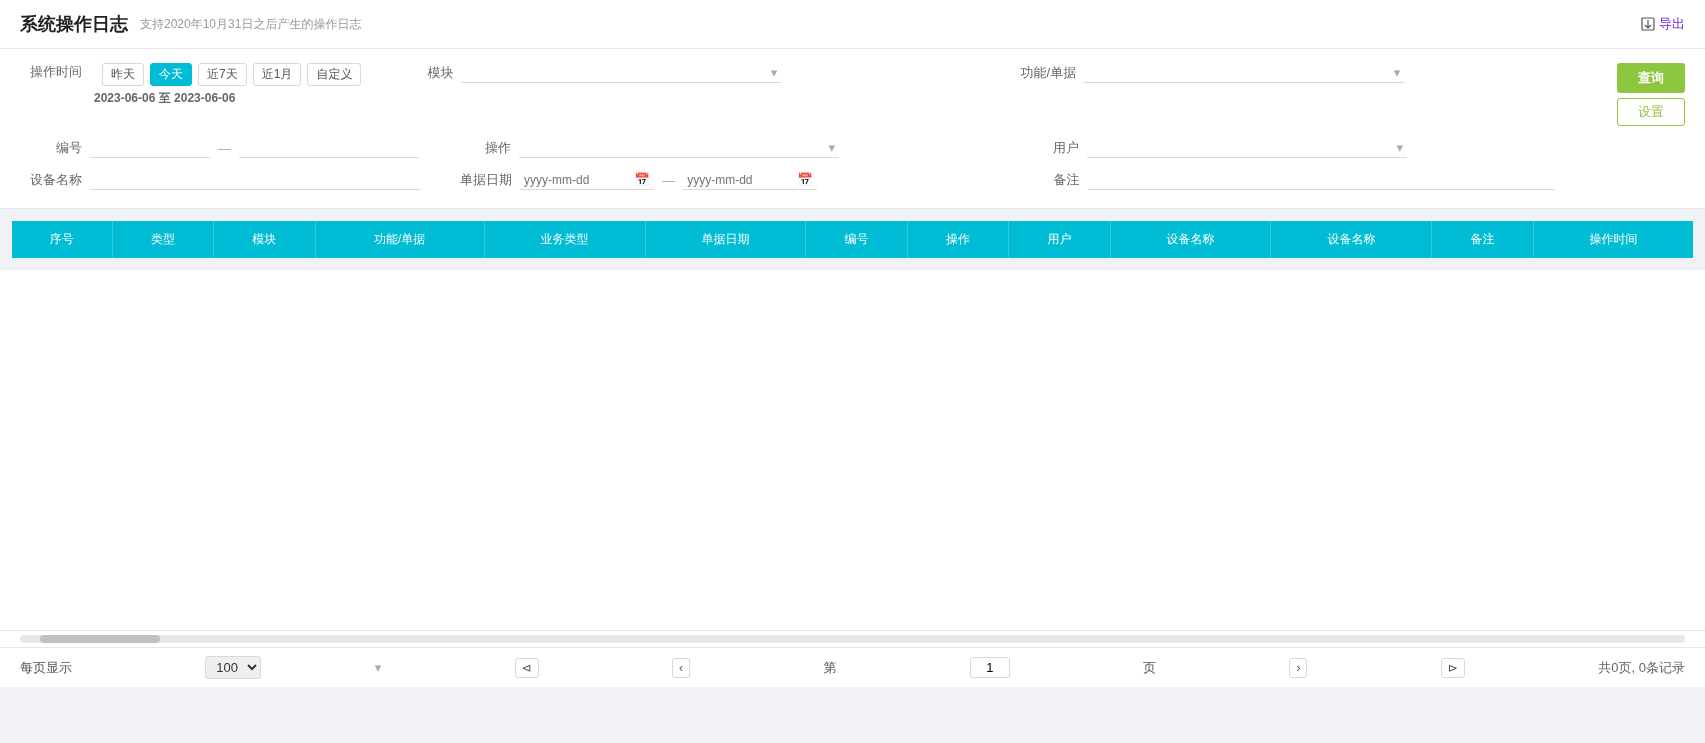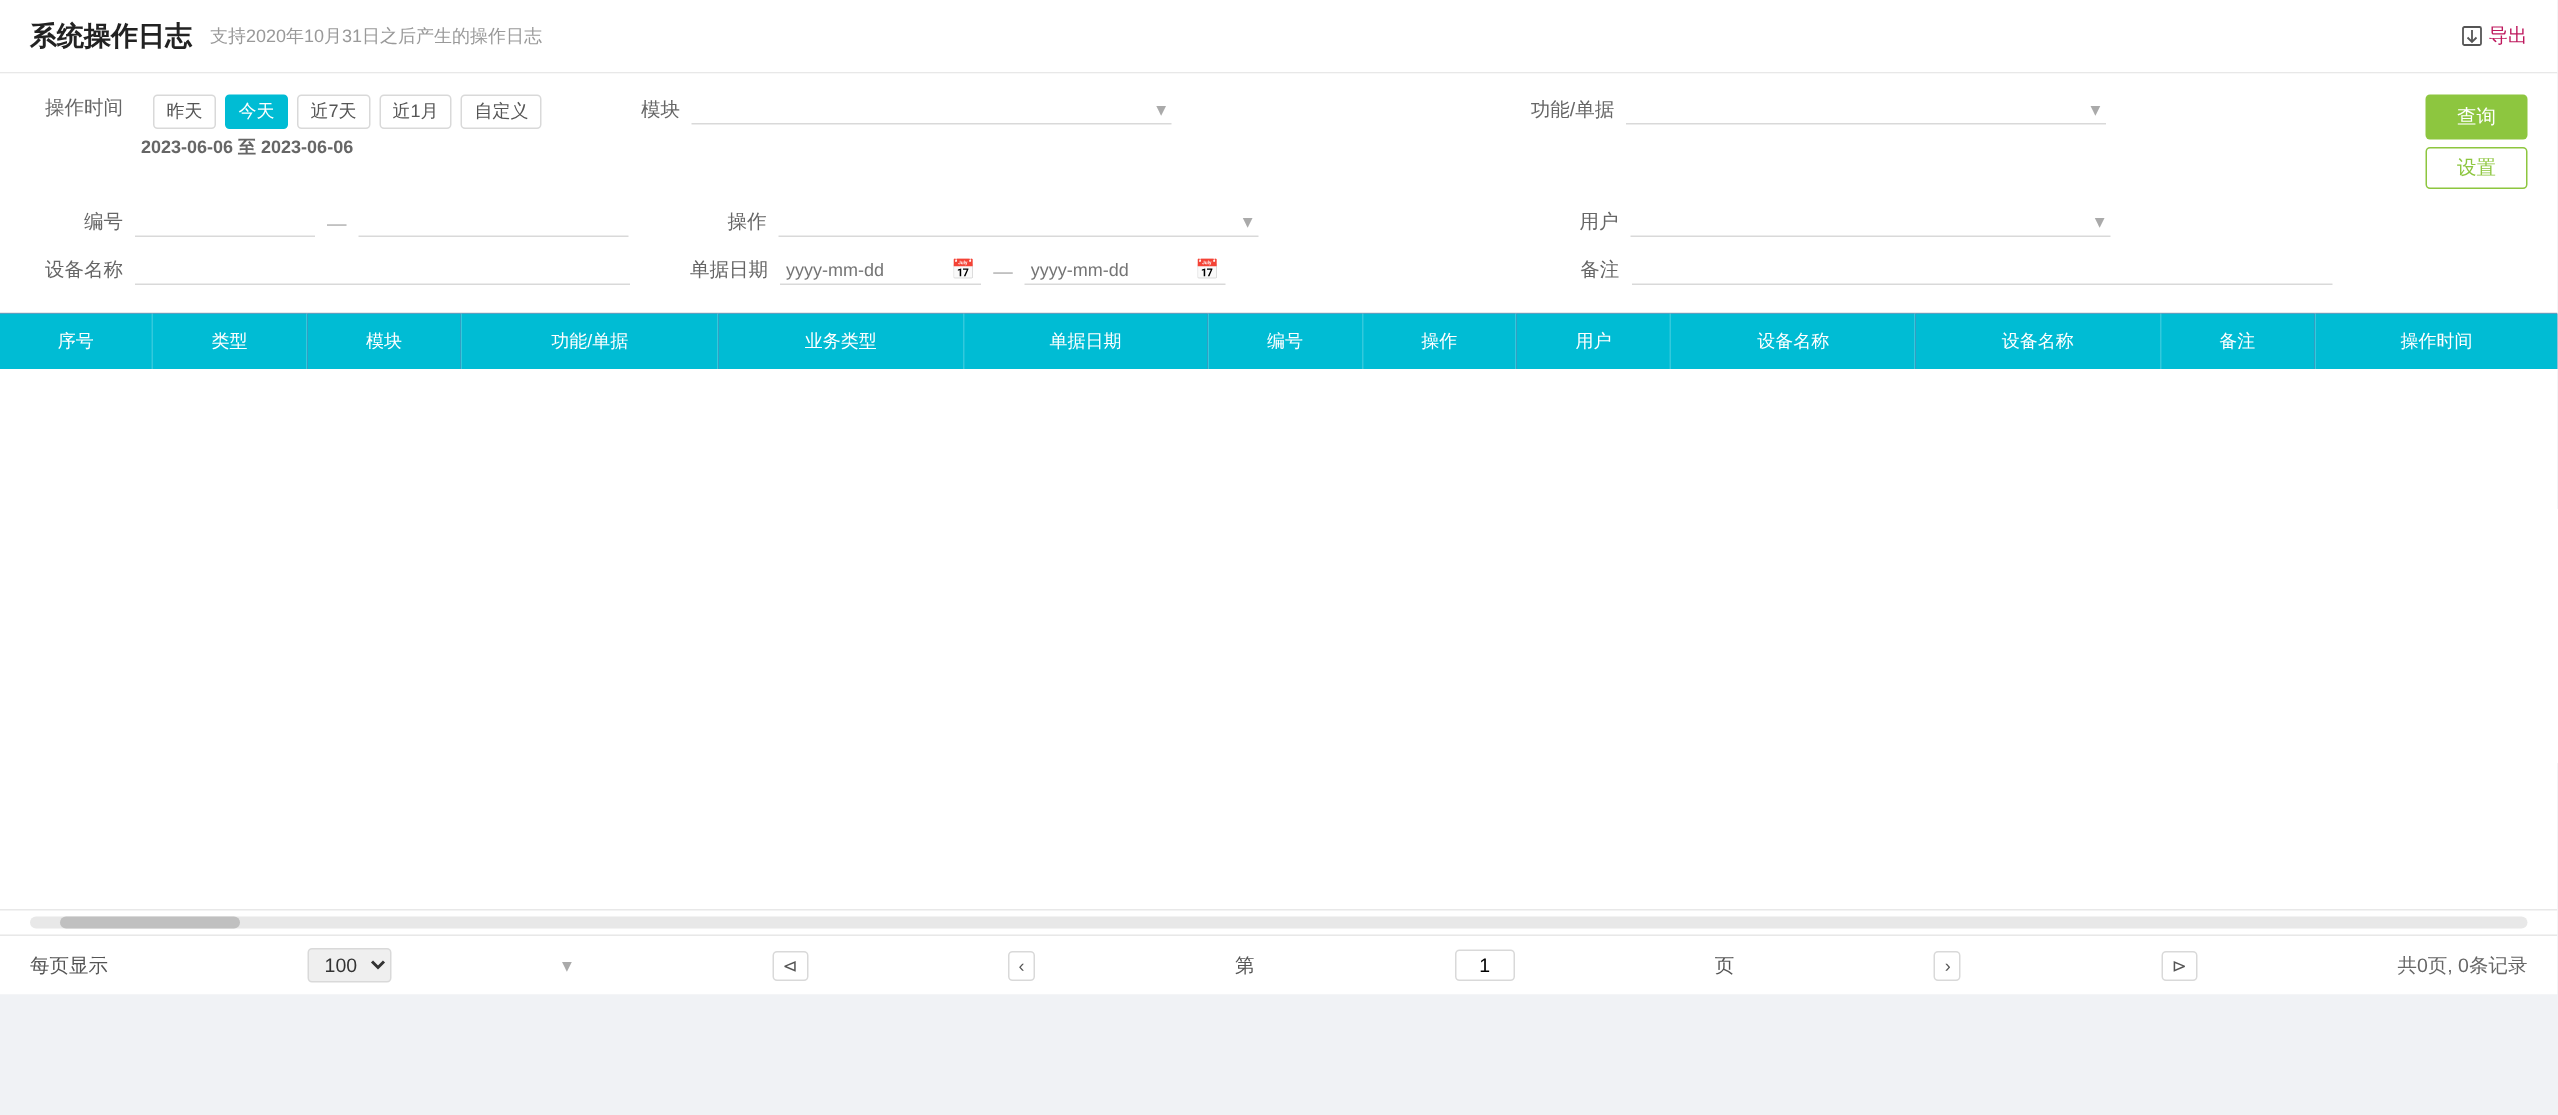--- a/index.html
+++ b/index.html
@@ -25,21 +25,21 @@
       color: #222;
     }
     .page-subtitle {
       font-size: 12px;
       color: #999;
     }
     .export-btn {
       display: flex;
       align-items: center;
       gap: 4px;
-      color: #be185d;
+      color: #6d28d9;
       cursor: pointer;
       font-size: 13px;
       border: none;
       background: transparent;
     }
 
     .filter-panel {
       background: #fff;
       padding: 14px 20px 10px 20px;
       border-bottom: 1px solid #e8e8e8;
@@ -113,21 +113,21 @@
       color: #333;
     }
     .query-btn {
       background: #8dc63f;
       color: #fff;
       border: none;
       padding: 6px 20px;
       border-radius: 3px;
       cursor: pointer;
       font-size: 13px;
-      font-weight: normal;
+      font-weight: bold;
     }
     .settings-btn {
       background: #fff;
       color: #8dc63f;
       border: 1px solid #8dc63f;
       padding: 4px 20px;
       border-radius: 3px;
       cursor: pointer;
       font-size: 13px;
     }
@@ -154,22 +154,22 @@
     .collapse-bar {
       text-align: center;
       padding: 6px 0 8px 0;
       cursor: pointer;
       color: #00bcd4;
       font-size: 12px;
     }
 
     
     .table-area {
-      background: #701a75;
-      margin: 0;
+      background: #bef264;
+      margin: 12px;
     }
     .data-table {
       width: 100%;
       border-collapse: collapse;
     }
     .data-table thead tr {
       background: #00bcd4;
     }
     .data-table thead th {
       color: #fff;

